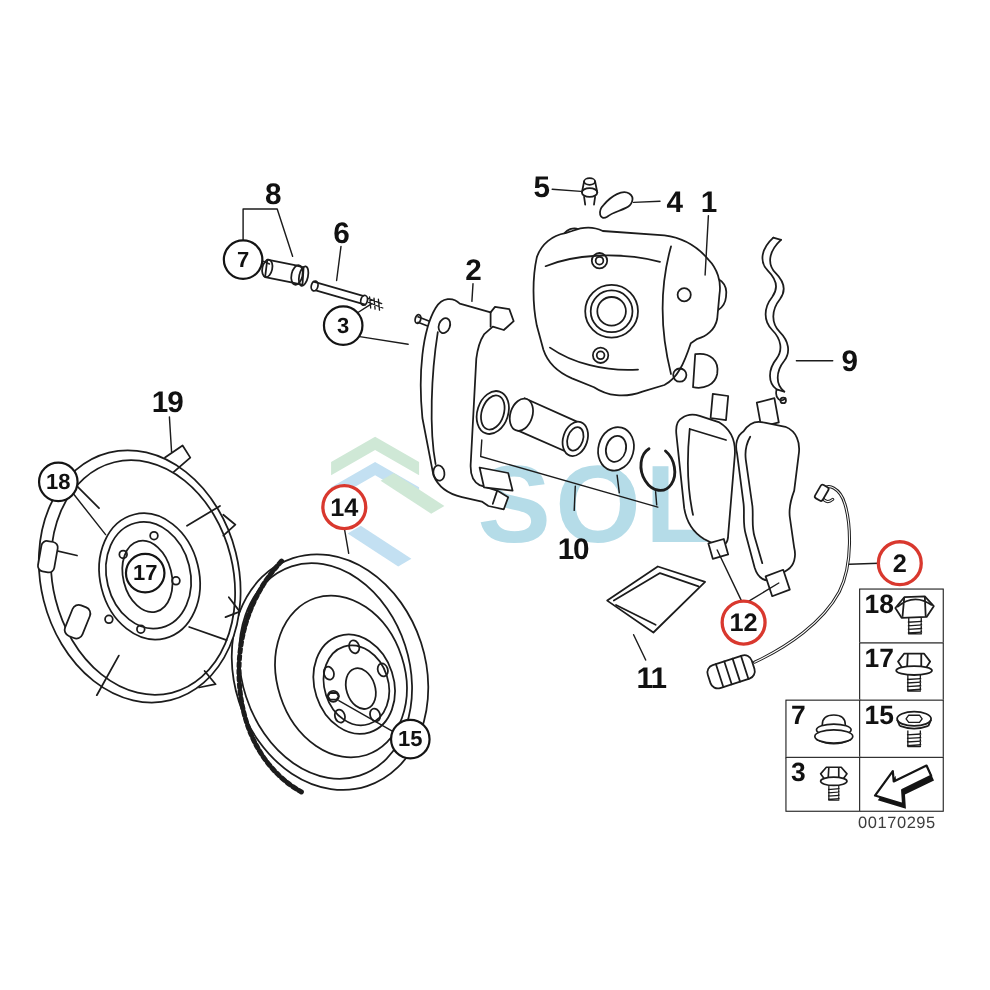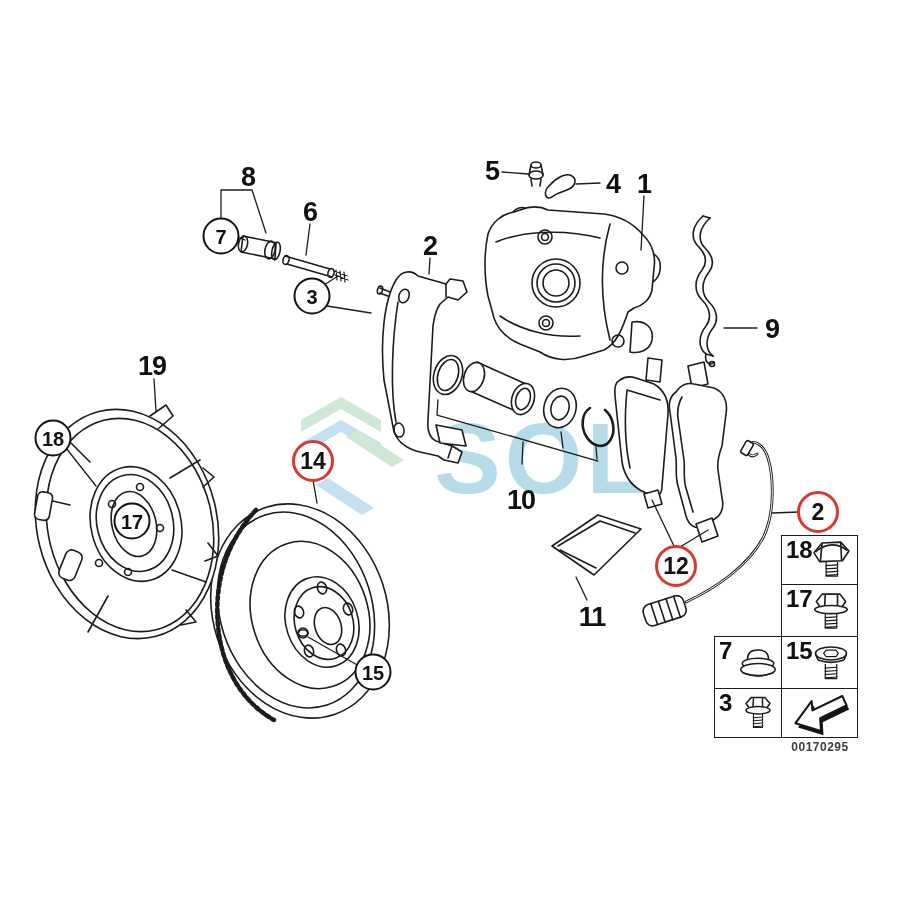--- a/index.html
+++ b/index.html
@@ -11,22 +11,22 @@
       justify-content:center;color:#111;font-weight:bold;line-height:1;z-index:5;}
   .co.plain{font-size:27px;letter-spacing:-1px;}
   .co.circle{width:33px;height:33px;border:2.5px solid #141414;border-radius:50%;
              background:#fff;font-size:20px;}
   .co.red{width:36px;height:36px;border:3px solid #d9382e;border-radius:50%;
           background:#fff;font-size:23px;}
   
   .cell{position:absolute;border:1.6px solid #1c1c1c;background:#fff;box-sizing:border-box;z-index:4;}
   .cell .num{position:absolute;top:0px;left:4px;font-size:24px;font-weight:bold;color:#111;}
   .cell svg{position:absolute;right:0;bottom:1px;}
-  .partnum{position:absolute;left:780px;top:740px;width:80px;text-align:center;
-           font-size:12px;font-weight:bold;color:#3d3d3d;letter-spacing:.5px;z-index:4;}
+  .partnum{position:absolute;left:780px;top:740px;width:80px;
+           font-size:15px;font-weight:normal;color:#3d3d3d;letter-spacing:.5px;z-index:4;}
 </style>
 </head>
 <body>
 
 <div class="stage">
 
   <svg class="artwork" width="900" height="900" viewBox="0 0 900 900">
 
     <g>
       <g>

